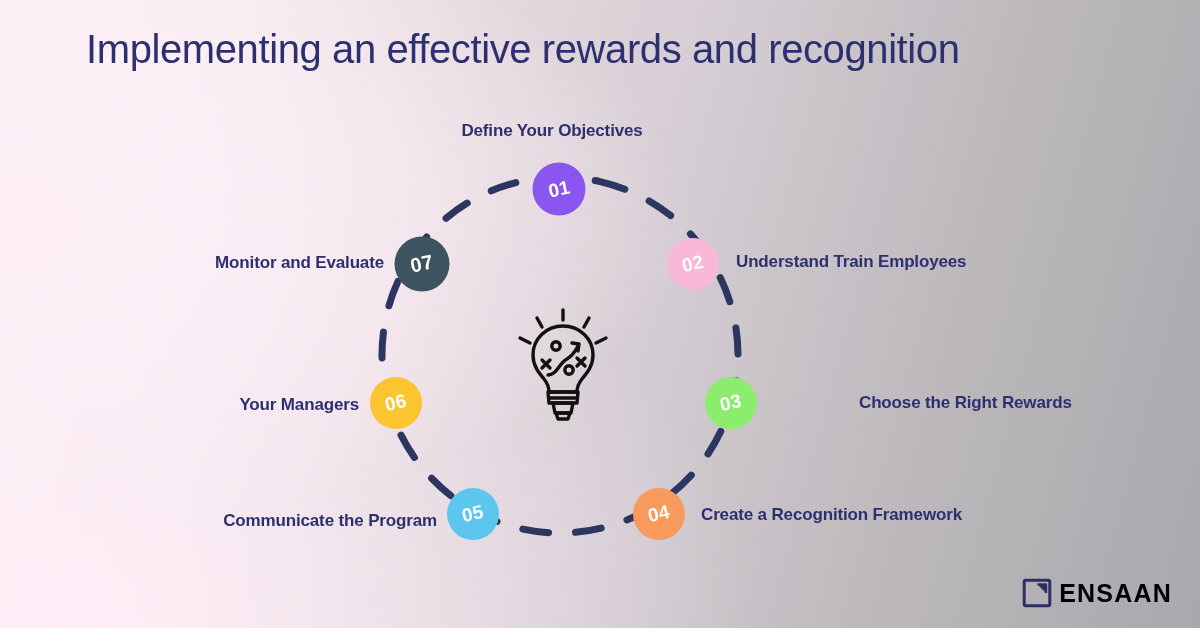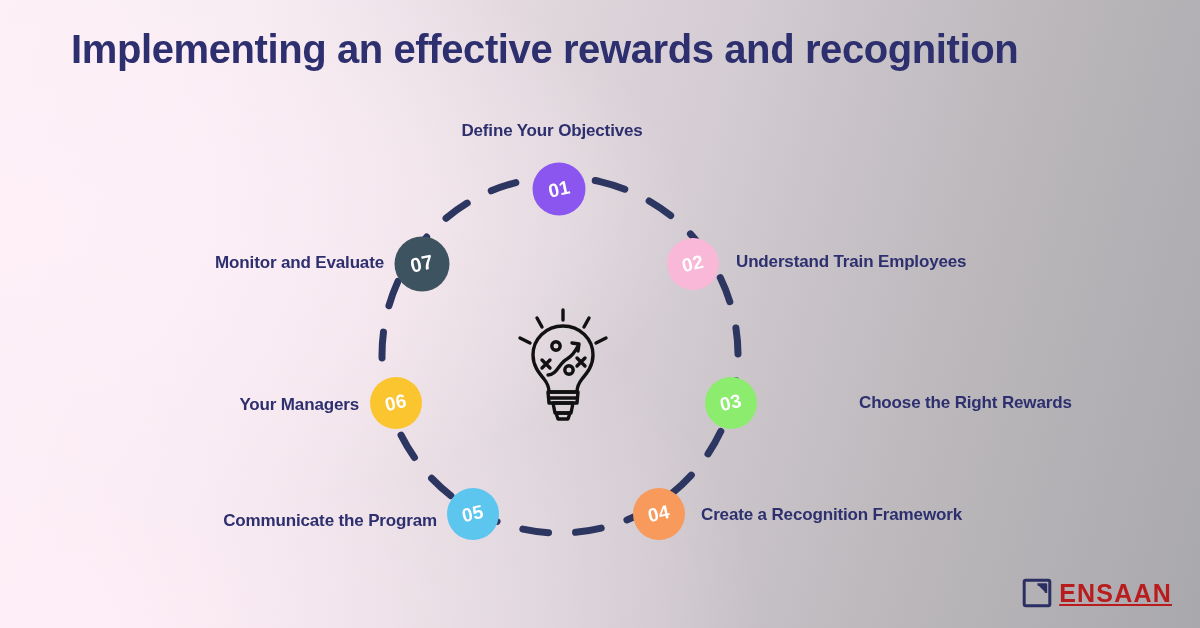--- a/index.html
+++ b/index.html
@@ -14,25 +14,25 @@
     position: relative;
     background:
       radial-gradient(ellipse 80% 70% at 0% 35%, rgba(255,240,248,0.98) 0%, rgba(253,238,246,0.55) 45%, rgba(253,238,246,0) 72%),
       radial-gradient(ellipse 75% 90% at 5% 100%, rgba(255,238,247,0.95) 0%, rgba(255,238,247,0.3) 50%, rgba(255,238,247,0) 78%),
       linear-gradient(105deg, #fdf3f8 0%, #f6ecf2 18%, #e2d8de 38%, #d3ccd2 55%, #bdb9bd 75%, #a9a8ac 100%);
   }
 
   
   .title {
     position: absolute;
-    left: 71px;
+    left: 86px;
     top: 26px;
     width: 1028px;
     font-size: 40px;
-    font-weight: 700;
+    font-weight: 400;
     letter-spacing: -0.4px;
     color: #2d2f6e;
     line-height: 1.15;
     white-space: nowrap;
   }
 
   
   .stage {
     position: absolute;
     left: 0; top: 0;
@@ -100,23 +100,22 @@
     bottom: 20px;
     display: flex;
     align-items: center;
     gap: 7px;
   }
   .logo-mark { width: 30px; height: 30px; display: block; }
   .logo-text {
     font-size: 25px;
     font-weight: 700;
     letter-spacing: 1.2px;
-    color: #b91c1c;
+    color: #000000;
     line-height: 1;
-    text-decoration: underline;
   }
 </style>
 </head>
 <body>
 
 <h1 class="title">Implementing an effective rewards and recognition</h1>
 
 <div class="stage">
 
   <svg class="ring-svg" viewBox="0 0 370 370">

